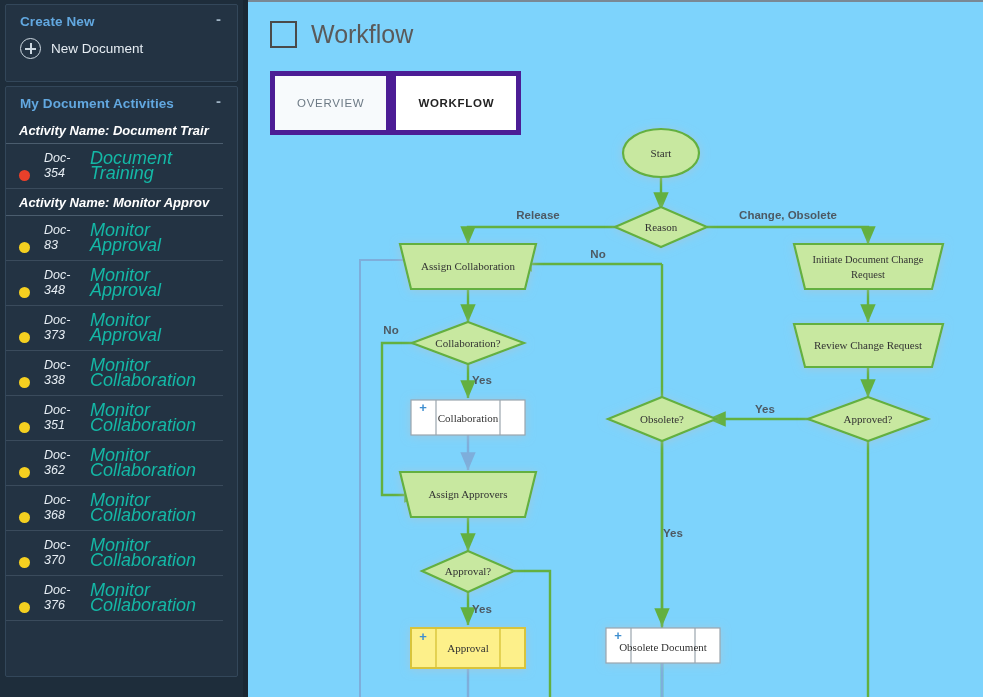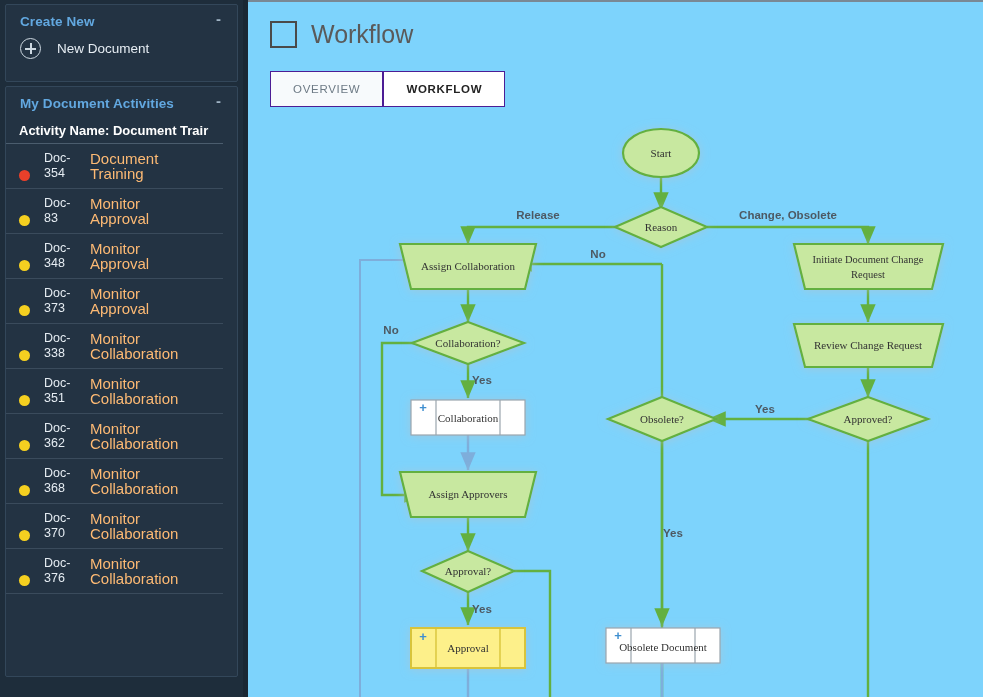--- a/index.html
+++ b/index.html
@@ -34,36 +34,36 @@
     color: #62a8e0; font-size: 13.5px; font-weight: bold;
     letter-spacing: .1px;
   }
   .collapse-btn {
     color: #9fb3c4; font-size: 15px; font-weight: bold; line-height: 8px;
     padding: 0 2px 5px 2px; cursor: pointer;
   }
   .panel-body { padding: 0 0 10px 0; }
 
   .new-doc-row {
-    display: flex; align-items: center; gap: 16px;
+    display: flex; align-items: center; gap: 10px;
     padding: 3px 14px 12px 14px; cursor: pointer;
   }
   .plus-circle {
     width: 21px; height: 21px; border-radius: 50%;
     border: 1.6px solid #cdd8e1; position: relative; flex: 0 0 21px;
   }
   .plus-circle:before, .plus-circle:after {
     content:""; position:absolute; background:#cdd8e1;
   }
   .plus-circle:before { left:4px; right:4px; top:9px; height:1.6px; }
   .plus-circle:after { top:4px; bottom:4px; left:9px; width:1.6px; }
   .new-doc-label { color:#e6edf3; font-size:13.5px; }
 
   #activities-panel { height: 591px; overflow: hidden; }
-  #activities-list { padding: 0 0 0 0; }
+  #activities-list { padding: 0 0 0 0; font-style: italic; }
 
   .group-header {
     color:#ffffff; font-size:13px; font-weight:bold;
     white-space: nowrap; overflow:hidden;
     padding: 6px 0 5px 13px;
     margin: 0 14px 0 0;
     border-bottom: 1px solid #4b5d6e;
   }
   .act-row {
     display:flex; align-items:flex-end;
@@ -73,39 +73,39 @@
     cursor: pointer;
   }
   .act-row:last-child { border-bottom: none; }
   .dot { width:11px; height:11px; border-radius:50%; flex:0 0 11px; margin-right:14px; }
   .dot.red { background:#e8402a; }
   .dot.yellow { background:#f5d020; }
   .act-id {
     color:#e6edf3; font-size:12.5px; width:46px; flex:0 0 46px;
     line-height:15px;
   }
-  .act-name { color:#fdba74; font-size:15px; line-height:15px; }
+  .act-name { color:#14b8a6; font-size:18px; line-height:15px; }
 
   
   #divider { width:5px; height:697px; background:#1a2733; flex:0 0 5px; }
 
   
   #main {
     flex: 1 1 auto; height:697px; background:#7dd3fc;
     position: relative; overflow: hidden;
     border-top: 2px solid #7a8894;
   }
   #doc-header { display:flex; align-items:center; gap:14px; padding: 18px 0 0 22px; }
   .doc-square { width:27px; height:27px; border:2px solid #4a4a4a; background:transparent; }
   #doc-title { font-size:25px; color:#5a5a5a; font-weight:normal; }
 
   #tabs { display:flex; margin: 22px 0 0 22px; }
   .tab {
-    padding: 11px 22px; font-size:11.5px; letter-spacing:.7px;
-    border:1px solid #4c1d95; background:#f7fafc; color:#6d7a85;
+    padding: 21px 22px; font-size:11.5px; letter-spacing:.7px;
+    border:5px solid #4c1d95; background:#f7fafc; color:#6d7a85;
     cursor:pointer; text-align:center;
   }
   .tab.active { background:#ffffff; color:#222; font-weight:bold; }
 
   #canvas { position:absolute; left:0; top:0; width:740px; height:697px; }
 
   
   .node-label {
     font-family: "Liberation Serif", serif;
     font-size: 11px; fill:#333; text-anchor:middle;
@@ -142,20 +142,21 @@
         <span class="panel-title">My Document Activities</span>
         <span class="collapse-btn">-</span>
       </div>
       <div id="activities-list">
           <div class="group-header">Activity Name: Document Trair</div>
           <div class="act-row">
             <span class="dot red"></span>
             <span class="act-id">Doc-<br>354</span>
             <span class="act-name">Document<br>Training</span>
           </div>
+          <div class="group-header">Activity Name: Monitor Approv</div>
           <div class="act-row">
             <span class="dot yellow"></span>
             <span class="act-id">Doc-<br>83</span>
             <span class="act-name">Monitor<br>Approval</span>
           </div>
           <div class="act-row">
             <span class="dot yellow"></span>
             <span class="act-id">Doc-<br>348</span>
             <span class="act-name">Monitor<br>Approval</span>
           </div>

